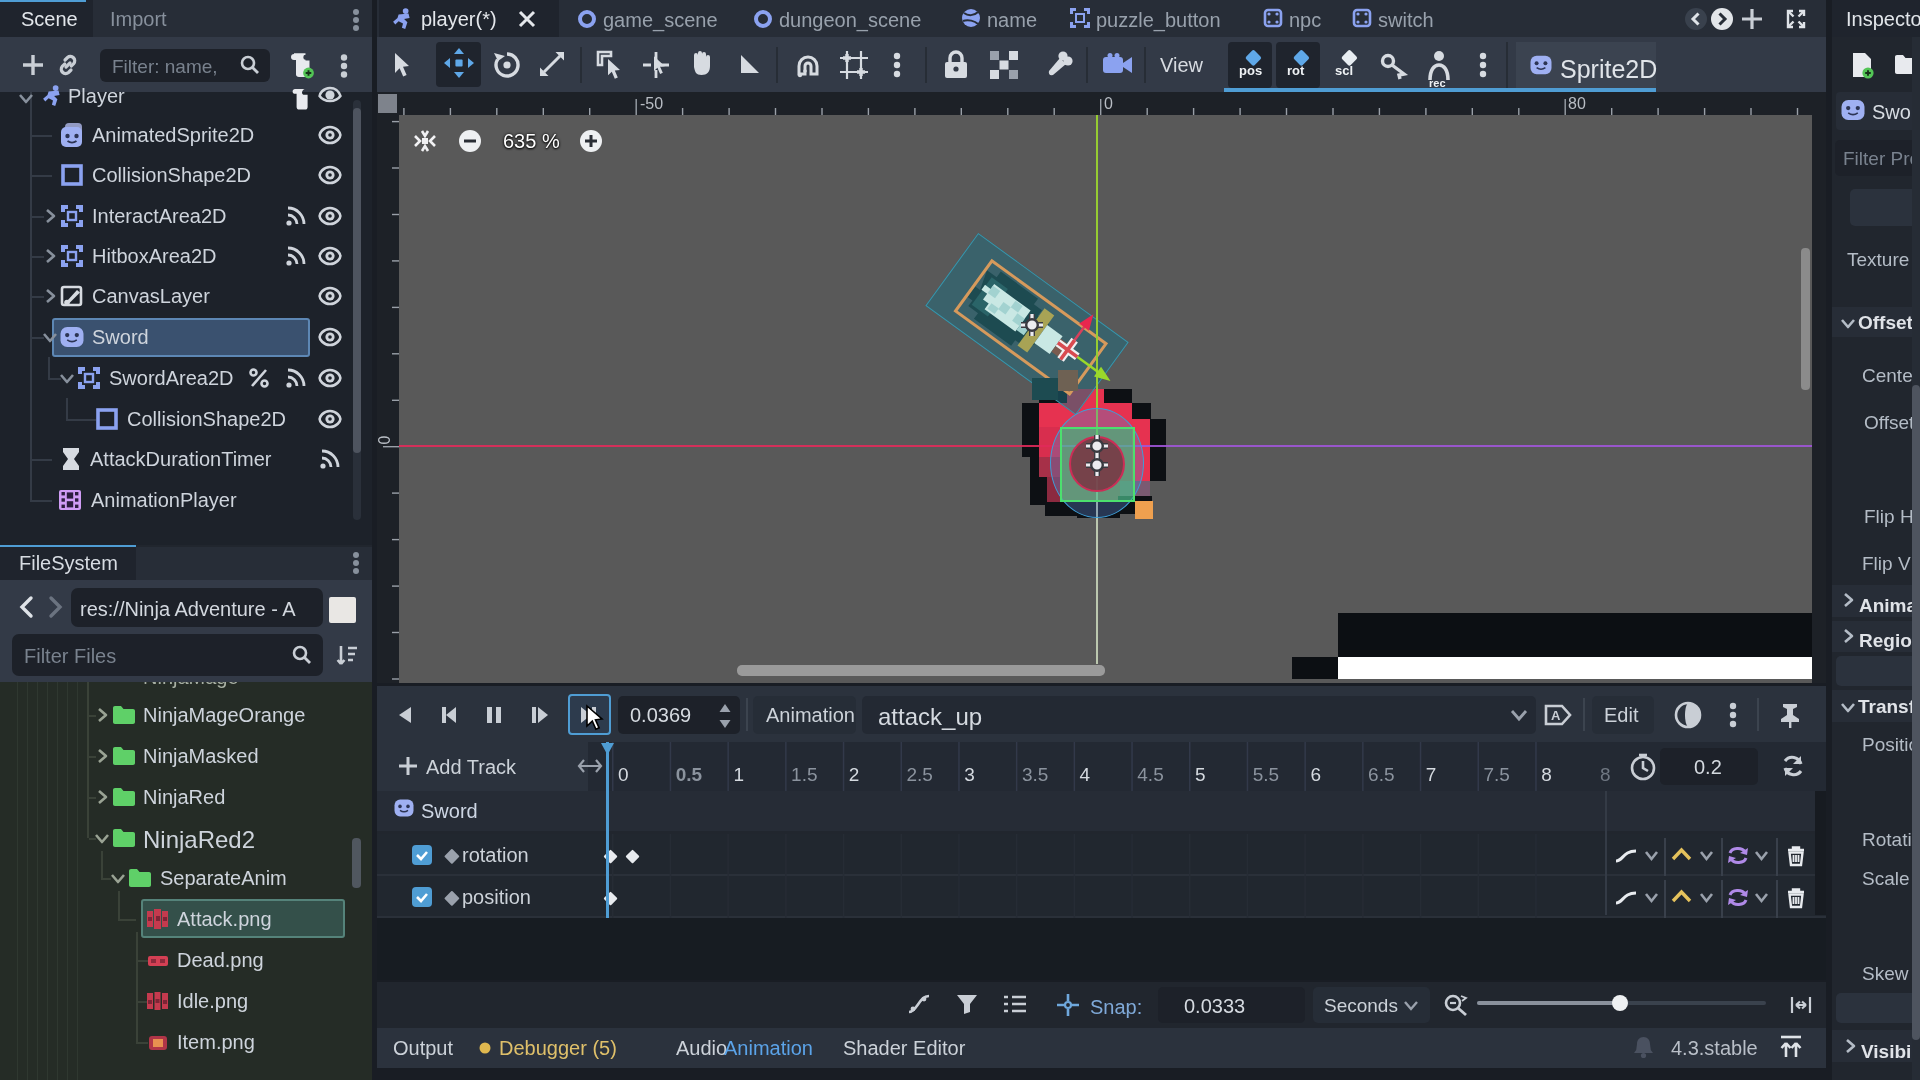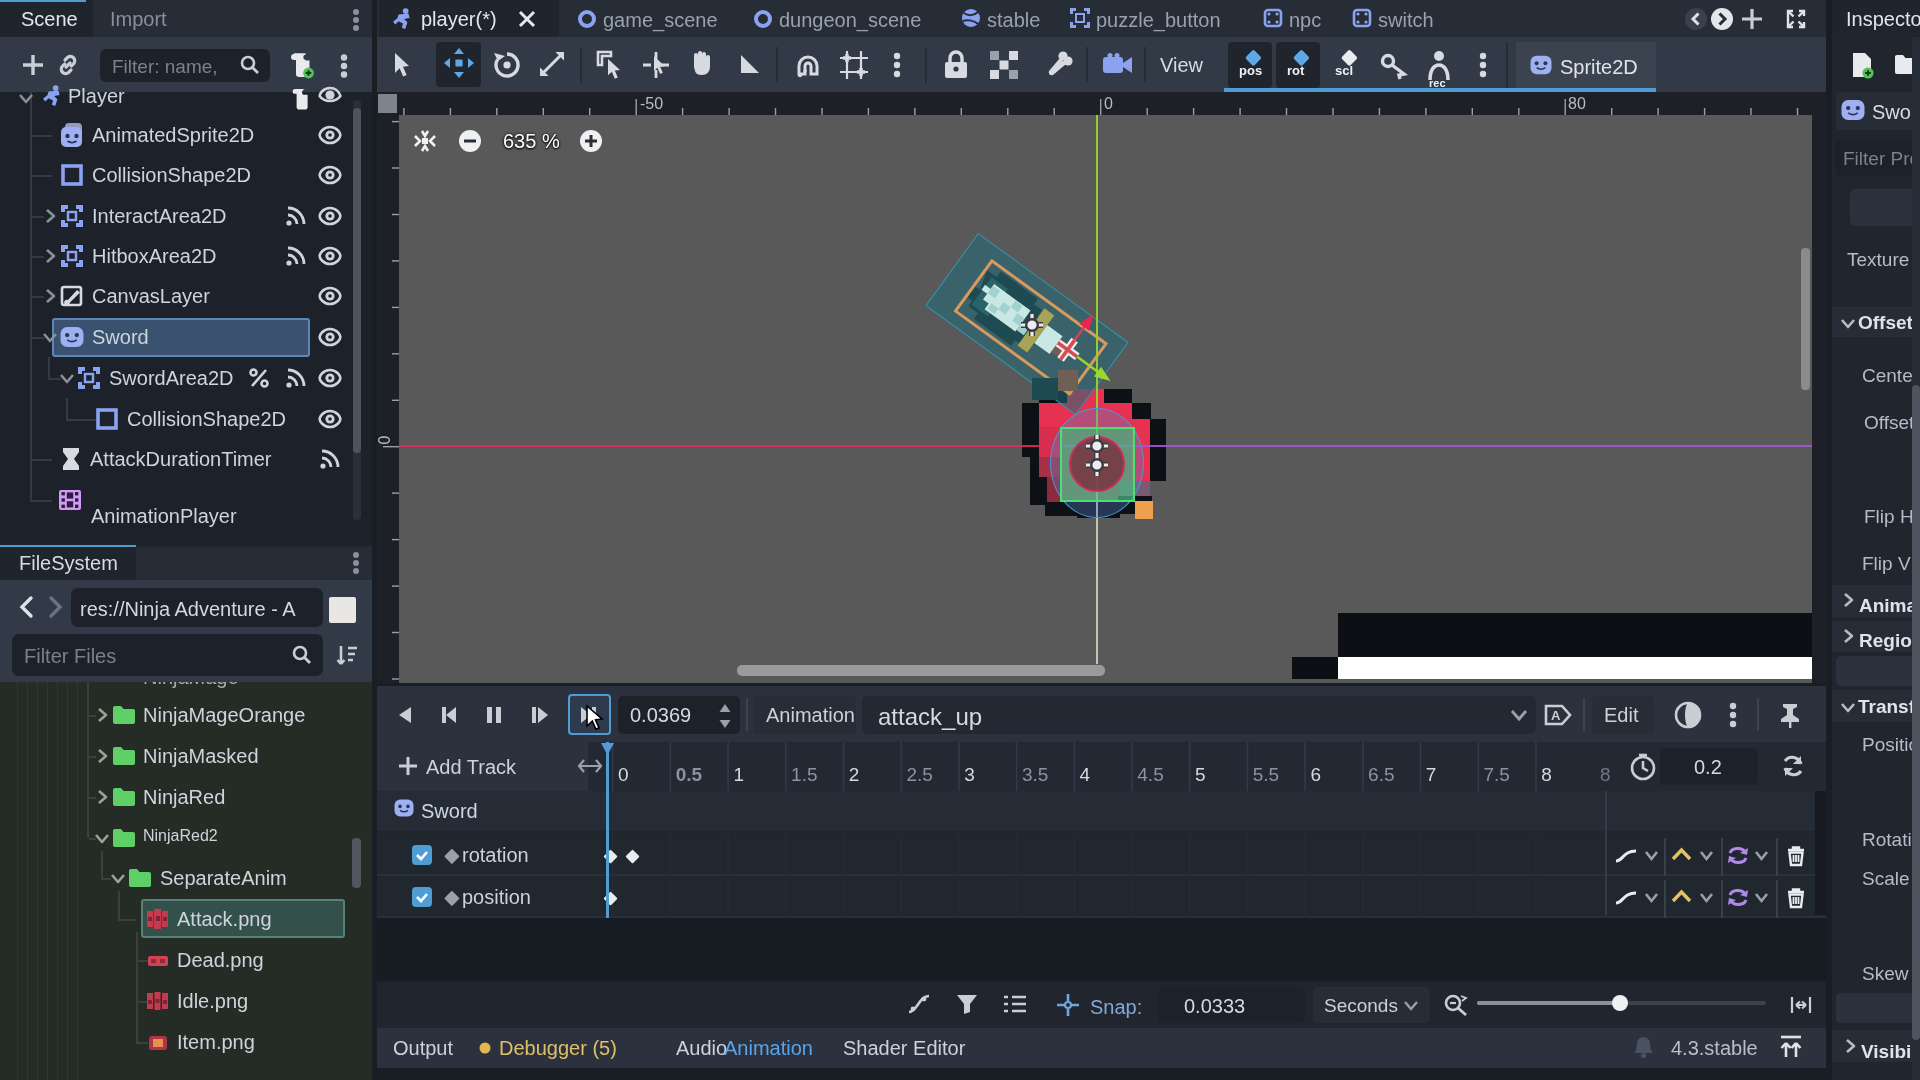--- a/index.html
+++ b/index.html
@@ -236,21 +236,21 @@
         <rect x="3.5" y="3" width="3.4" height="3.4"></rect>
         <rect x="3.5" y="9.3" width="3.4" height="3.4"></rect>
         <rect x="3.5" y="15.6" width="3.4" height="3.4"></rect>
         <rect x="17" y="3" width="3.4" height="3.4"></rect>
         <rect x="17" y="9.3" width="3.4" height="3.4"></rect>
         <rect x="17" y="15.6" width="3.4" height="3.4"></rect>
         <rect x="8.8" y="3.4" width="6.4" height="6.2"></rect>
         <rect x="8.8" y="12.2" width="6.4" height="6.2"></rect>
       </g>
     </svg>
-<div class="txt" style="left:91px;top:490px;font-size:20px;color:#ced4dc;font-weight:normal;margin-top:16px;">AnimationPlayer</div>
+<div class="txt" style="left:91px;top:490px;font-size:20px;color:#ced4dc;font-weight:normal;">AnimationPlayer</div>
 <div class="a" style="left:353px;top:100px;width:8px;height:420px;background:#2a303a;border-radius:4px"></div>
 <div class="a" style="left:353px;top:108px;width:8px;height:345px;background:#4e545f;border-radius:4px"></div>
 
 <div class="a" style="left:0px;top:545px;width:372px;height:2px;background:#4f9dd4;width:136px"></div>
 <div class="a" style="left:0px;top:547px;width:372px;height:33px;background:#272d37;"></div>
 <div class="a" style="left:0px;top:547px;width:136px;height:33px;background:#1f242d;"></div>
 <div class="txt" style="left:19px;top:553px;font-size:20px;color:#d7dce2;font-weight:normal;">FileSystem</div>
 <svg style="left:352px;top:551px" width="8" height="24">
       <g fill="#87909c">
         <circle cx="4" cy="4" r="3"></circle>
@@ -325,21 +325,21 @@
 <svg style="left:112px;top:787px" width="24" height="20">
       <path d="M1 3c0-1.2.8-2 2-2h6l2.5 3H21c1.2 0 2 .8 2 2v11c0 1.2-.8 2-2 2H3c-1.2 0-2-.8-2-2z" fill="#5fd068"></path>
     </svg>
 <div class="txt" style="left:143px;top:787px;font-size:20px;color:#ced4dc;font-weight:normal;">NinjaRed</div>
 <svg style="left:94px;top:832px" width="16" height="12">
       <path d="M2 3l6 7 6-7" fill="none" stroke="#9aa394" stroke-width="2.6" stroke-linejoin="round"></path>
     </svg>
 <svg style="left:112px;top:828px" width="24" height="20">
       <path d="M1 3c0-1.2.8-2 2-2h6l2.5 3H21c1.2 0 2 .8 2 2v11c0 1.2-.8 2-2 2H3c-1.2 0-2-.8-2-2z" fill="#5fd068"></path>
     </svg>
-<div class="txt" style="left:143px;top:828px;font-size:16px;color:#ced4dc;font-weight:normal;">NinjaRed2</div>
+<div class="txt" style="left:143px;top:828px;font-size:24px;color:#ced4dc;font-weight:normal;">NinjaRed2</div>
 <svg style="left:110px;top:872px" width="16" height="12">
       <path d="M2 3l6 7 6-7" fill="none" stroke="#9aa394" stroke-width="2.6" stroke-linejoin="round"></path>
     </svg>
 <svg style="left:128px;top:868px" width="24" height="20">
       <path d="M1 3c0-1.2.8-2 2-2h6l2.5 3H21c1.2 0 2 .8 2 2v11c0 1.2-.8 2-2 2H3c-1.2 0-2-.8-2-2z" fill="#5fd068"></path>
     </svg>
 <div class="txt" style="left:160px;top:868px;font-size:20px;color:#ced4dc;font-weight:normal;">SeparateAnim</div>
 <svg style="left:147px;top:909px" width="22" height="20">
       <g fill="#c43a4e">
         <rect x="0" y="2" width="6" height="16"></rect>
@@ -401,21 +401,21 @@
     </svg>
 <div class="txt" style="left:603px;top:10px;font-size:20px;color:#98a1ac;font-weight:normal;">game_scene</div>
 <svg style="left:753px;top:9px" width="20" height="20">
       <circle cx="10" cy="10" r="7" fill="none" stroke="#8ba2f0" stroke-width="4"></circle>
     </svg>
 <div class="txt" style="left:779px;top:10px;font-size:20px;color:#98a1ac;font-weight:normal;">dungeon_scene</div>
 <svg style="left:961px;top:8px" width="20" height="20">
       <circle cx="10" cy="10" r="9" fill="#8ba2f0"></circle>
       <path d="M3 5c4 3 10 3 14-1M2 13c5-2 12 0 15 3" stroke="#272d37" stroke-width="2" fill="none"></path>
     </svg>
-<div class="txt" style="left:987px;top:10px;font-size:20px;color:#98a1ac;font-weight:normal;">stable</div>
+<div class="txt" style="left:987px;top:10px;font-size:20px;color:#98a1ac;font-weight:normal;">name</div>
 <svg style="left:1070px;top:8px" width="20" height="20">
       <g fill="#8ba2f0">
         <path d="M0 0h6v3H3v3H0zM14 0h6v6h-3V3h-3zM0 14h3v3h3v3H0zM17 14h3v6h-6v-3h3z"></path>
       </g>
       <rect x="6" y="6" width="8" height="8" fill="none" stroke="#8ba2f0" stroke-width="2"></rect>
     </svg>
 <div class="txt" style="left:1096px;top:10px;font-size:20px;color:#98a1ac;font-weight:normal;">puzzle_button</div>
 <svg style="left:1263px;top:8px" width="20" height="20">
       <rect x="2" y="2" width="16" height="16" rx="3" fill="none" stroke="#8ba2f0" stroke-width="2.6"></rect>
       <g fill="#8ba2f0">
@@ -578,21 +578,21 @@
       </g>
     </svg>
 <div class="a" style="left:1506px;top:42px;width:2px;height:50px;background:#272d36;"></div>
 <div class="a" style="left:1516px;top:42px;width:140px;height:50px;background:#3b4350;"></div>
 <svg style="left:1530px;top:54px" width="22" height="22">
       <rect x="0.5" y="1.76" width="21" height="18.48" rx="6.16" fill="#9fb0f2"></rect>
       <circle cx="6.6" cy="9.24" r="1.98" fill="#2c3454"></circle>
       <circle cx="15.399999999999999" cy="9.24" r="1.98" fill="#2c3454"></circle>
       <path d="M6.6 13.64q4.4 3.08 8.8 0" stroke="#2c3454" stroke-width="1.54" fill="none"></path>
     </svg>
-<div class="txt" style="left:1560px;top:57px;font-size:20px;color:#e0e4e9;font-weight:normal;">Sprite2D</div>
+<div class="txt" style="left:1560px;top:57px;font-size:25px;color:#e0e4e9;font-weight:normal;">Sprite2D</div>
 <div class="a" style="left:1224px;top:88px;width:432px;height:4px;background:#4f9dd4;"></div>
 
 <div class="a" style="left:377px;top:92px;width:1449px;height:591px;background:#1d2127;"></div>
 <div class="a" style="left:378px;top:94px;width:19px;height:19px;background:#7e838c;"></div>
 <div class="a" style="left:399px;top:115px;width:1413px;height:568px;background:#595959;"></div>
 <svg style="left:399px;top:92px" width="1413" height="23">
       <rect x="701.0" y="7" width="1.4" height="16" fill="#9aa0a8"></rect>
       <rect x="654.5" y="16" width="1.4" height="7" fill="#9aa0a8"></rect>
       <rect x="608.1" y="16" width="1.4" height="7" fill="#9aa0a8"></rect>
       <rect x="561.6" y="16" width="1.4" height="7" fill="#9aa0a8"></rect>

